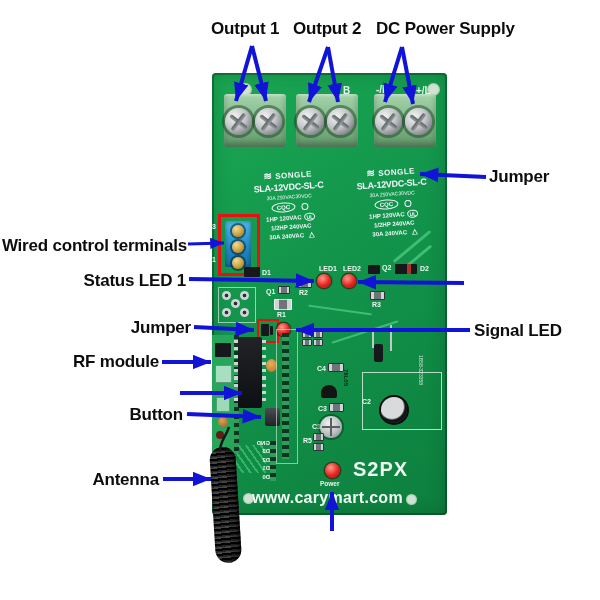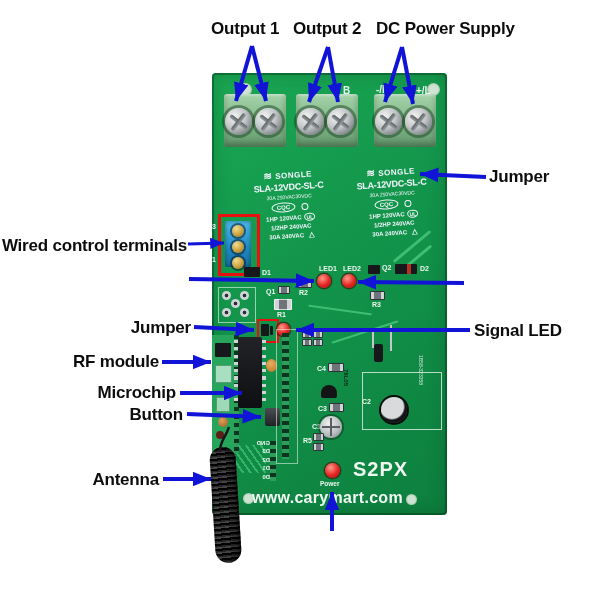--- a/index.html
+++ b/index.html
@@ -227,24 +227,24 @@
     <div class="sitewrap">www.carymart.com</div>
   </div>
 
   <div class="coil"></div>
 
   <div class="callout" style="left:211px;top:19px;">Output 1</div>
   <div class="callout" style="left:293px;top:19px;">Output 2</div>
   <div class="callout" style="left:376px;top:19px;text-align:center;">DC Power Supply</div>
   <div class="callout" style="left:489px;top:167px;">Jumper</div>
   <div class="callout" style="right:413px;top:236px;">Wired control terminals</div>
+  <div class="callout" style="right:414px;top:271px;">Status LED 1</div>
   <div class="callout" style="right:409px;top:318px;">Jumper</div>
   <div class="callout" style="right:441px;top:352px;">RF module</div>
   <div class="callout" style="left:474px;top:321px;">Signal LED</div>
-  <div class="callout" style="right:424px;top:383px;">Microchip</div>
   <div class="callout" style="right:417px;top:405px;">Button</div>
   <div class="callout" style="right:441px;top:470px;">Antenna</div>
 
   <svg class="overlay" width="600" height="600" viewBox="0 0 600 600">
     <defs>
       <marker id="ah" viewBox="0 0 5 4" refX="5" refY="2" markerWidth="4.6" markerHeight="3.7" orient="auto" markerUnits="strokeWidth">
         <path d="M0,0 L5,2 L0,4 Z" fill="#1113d6"></path>
       </marker>
     </defs>
     <path d="M229,427 C226,437 220,441 220,451" stroke="#161616" stroke-width="2.5" fill="none"></path>

